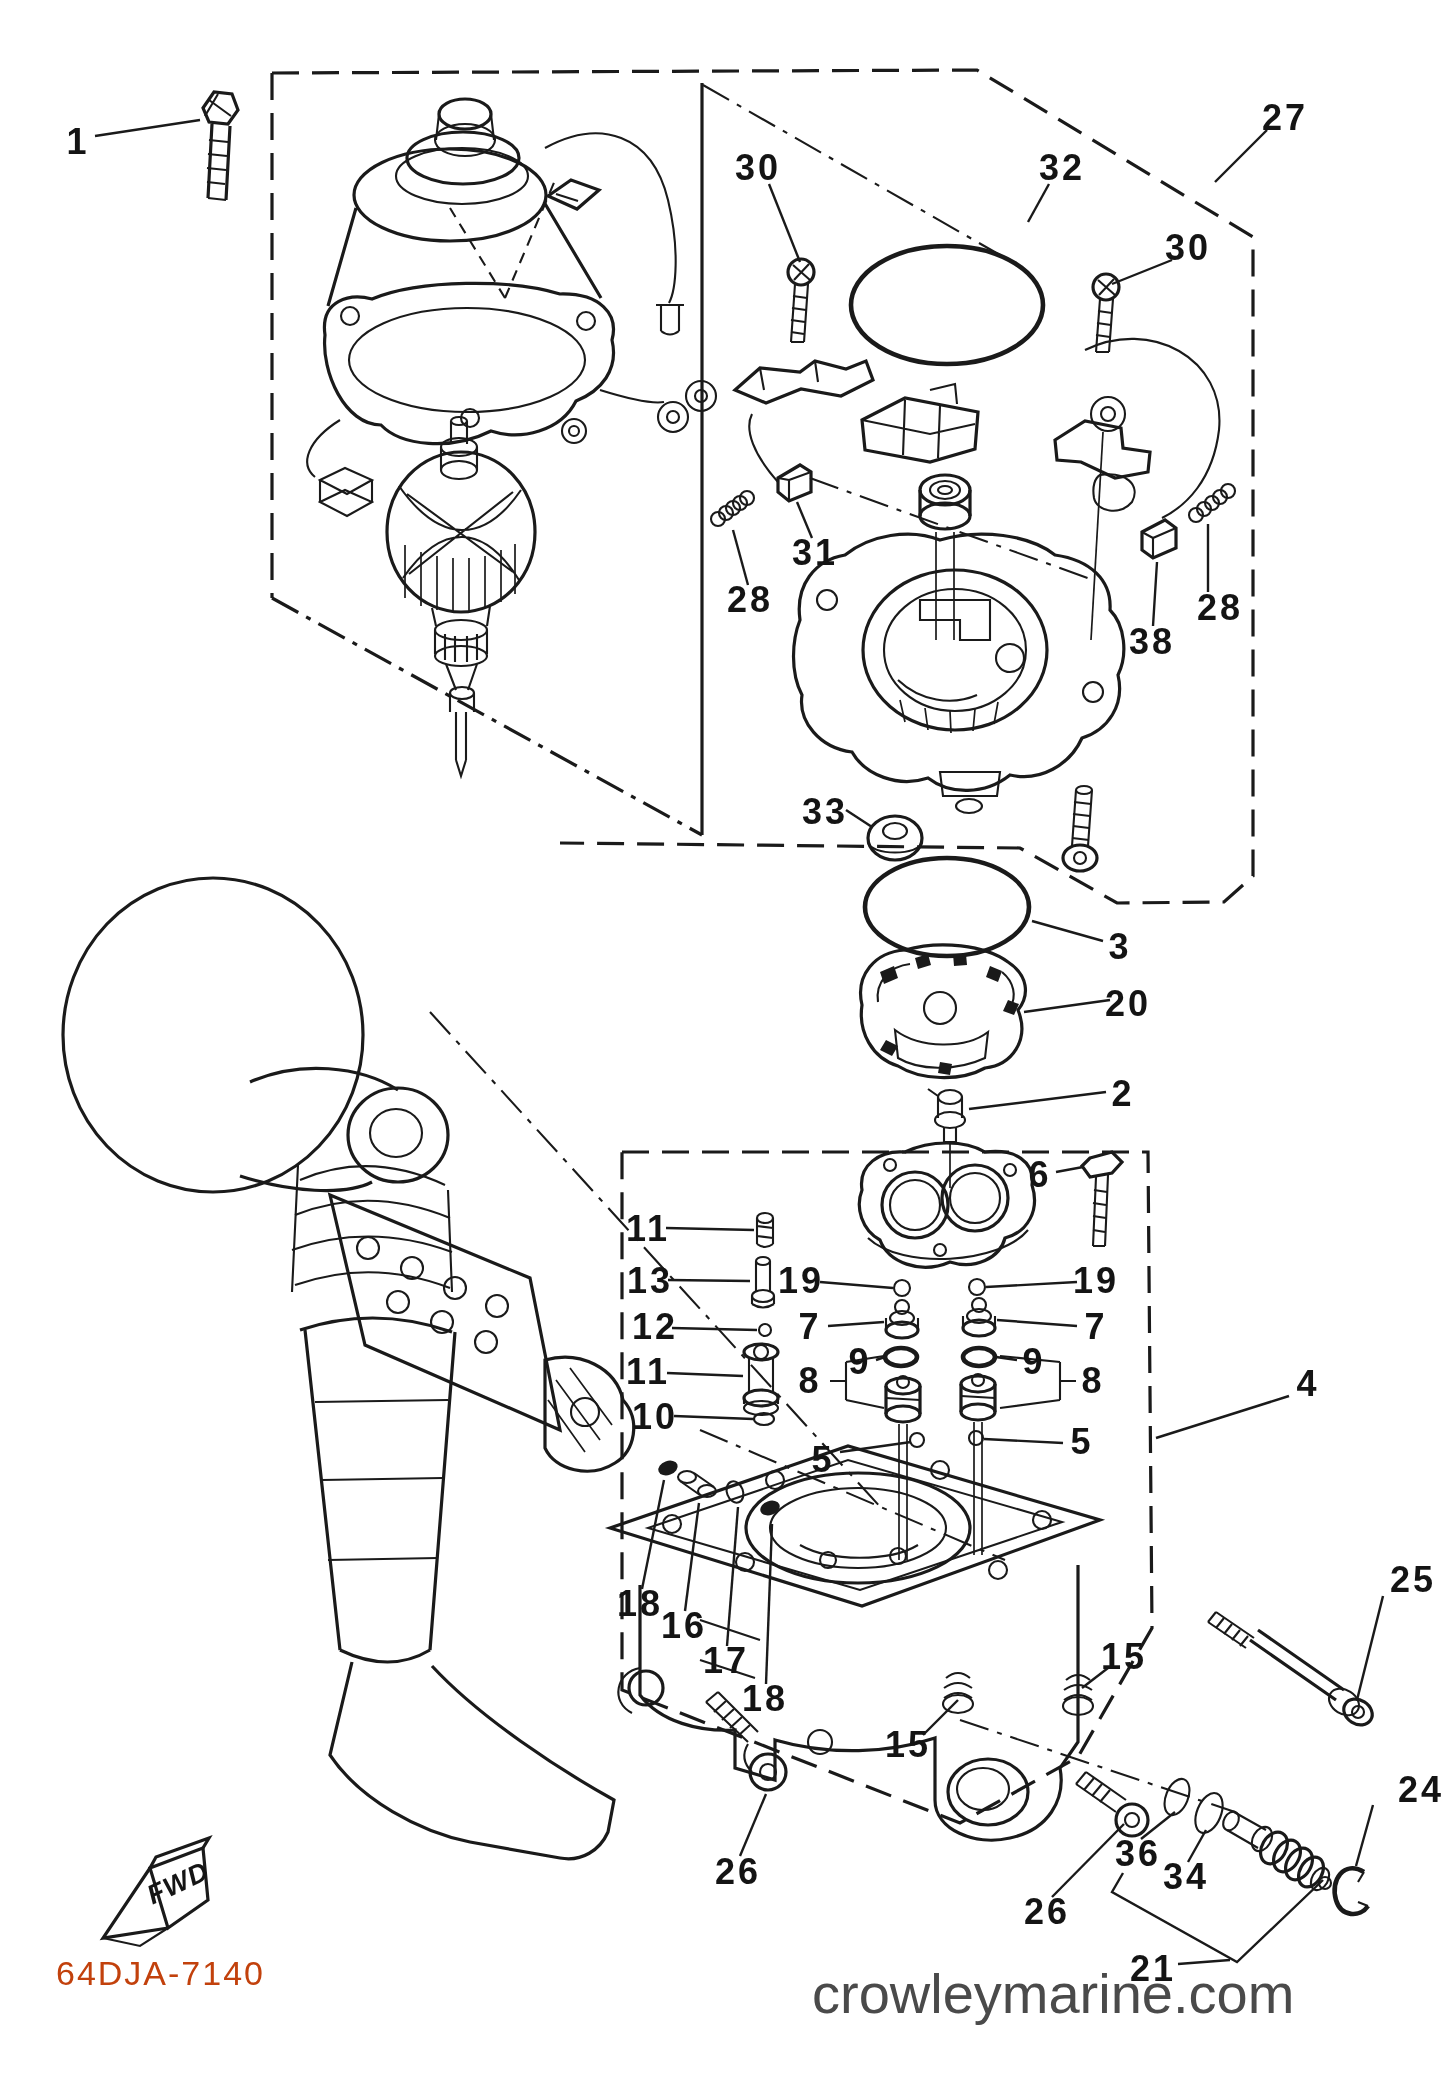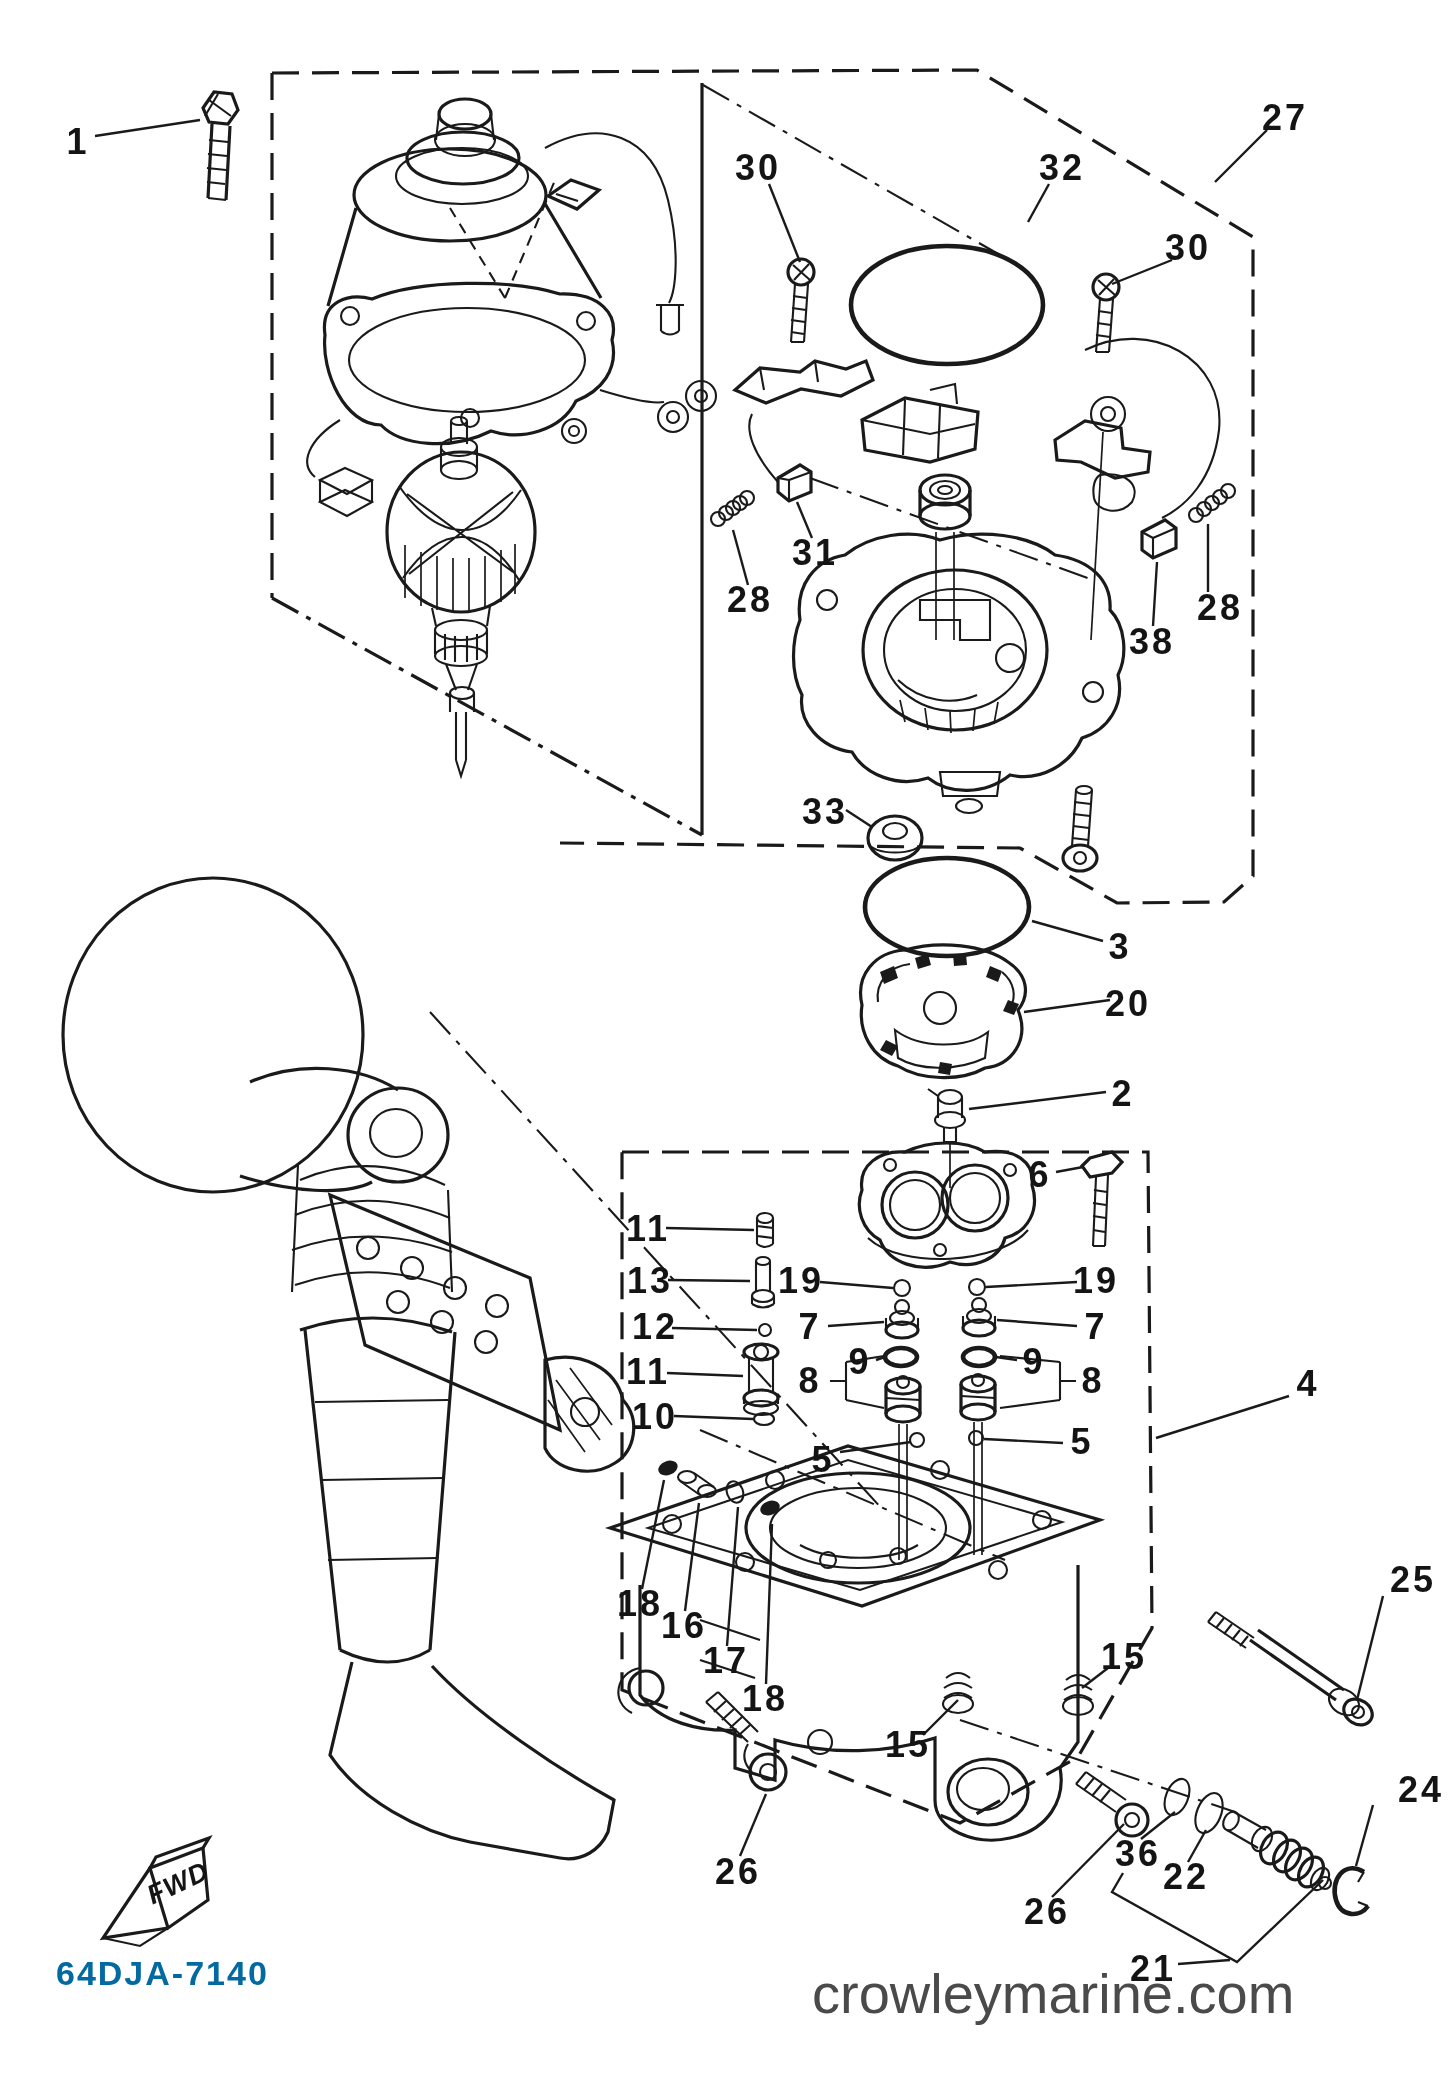--- a/index.html
+++ b/index.html
@@ -15,22 +15,22 @@
   .dashdot{stroke-dasharray:30 9 5 9;}
   .dash2{stroke-dasharray:11 8;}
   .ink{fill:#1a1a1a;stroke:none;}
   .ldr{stroke-width:2.4px;}
   .wm-center{position:absolute;left:88px;top:942px;font-size:184px;line-height:1;
              color:#ececec;white-space:nowrap;font-weight:400;}
   .wm-footer{position:absolute;left:812px;top:1966px;font-size:56px;line-height:1;
              color:#4a4a4a;white-space:nowrap;}
   .callout{position:absolute;transform:translate(-50%,-50%);font-weight:bold;font-size:36px;
            letter-spacing:3px;color:#141414;white-space:nowrap;}
-  .code{position:absolute;left:56px;top:1954px;font-size:34px;font-weight:bold;
-        letter-spacing:2px;color:#0369a1;}
+  .code{position:absolute;left:56px;top:1954px;font-size:34px;font-weight:normal;
+        letter-spacing:2px;color:#c2410c;}
   .fwd{position:absolute;left:146px;top:1868px;font-size:27px;font-weight:bold;font-style:italic;
        transform:rotate(-25deg);color:#141414;letter-spacing:1px;}
 </style>
 </head>
 <body>
 
 <div id="stage">
 
 
   <svg viewBox="0 0 1453 2089" width="1453" height="2089">
@@ -503,18 +503,18 @@
       <div class="callout" style="left: 1082px; top: 1442px;">5</div>
       <div class="callout" style="left: 640px; top: 1604px;">18</div>
       <div class="callout" style="left: 684px; top: 1626px;">16</div>
       <div class="callout" style="left: 726px; top: 1661px;">17</div>
       <div class="callout" style="left: 765px; top: 1699px;">18</div>
       <div class="callout" style="left: 1124px; top: 1657px;">15</div>
       <div class="callout" style="left: 908px; top: 1745px;">15</div>
       <div class="callout" style="left: 1413px; top: 1580px;">25</div>
       <div class="callout" style="left: 738px; top: 1872px;">26</div>
       <div class="callout" style="left: 1138px; top: 1854px;">36</div>
-      <div class="callout" style="left: 1186px; top: 1877px;">22</div>
+      <div class="callout" style="left: 1186px; top: 1877px;">34</div>
       <div class="callout" style="left: 1421px; top: 1790px;">24</div>
       <div class="callout" style="left: 1047px; top: 1912px;">26</div>
       <div class="callout" style="left: 1153px; top: 1969px;">21</div>
     </div>
 </div>
 
 </body></html>

